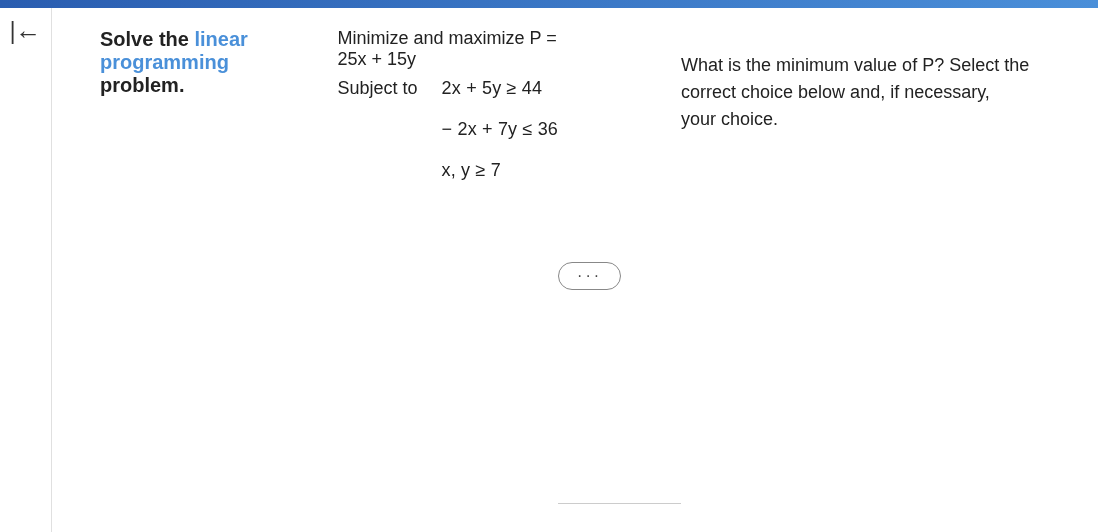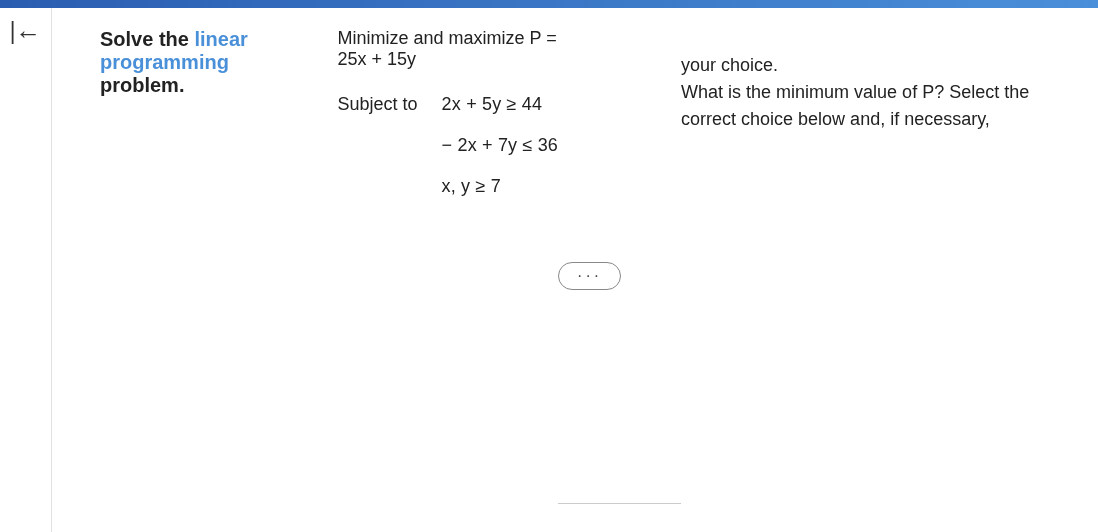--- a/index.html
+++ b/index.html
@@ -59,21 +59,21 @@
     }
 
     .problem-body {
       padding-left: 30px;
       margin-bottom: 0;
     }
 
     .objective-line {
       font-size: 18px;
       color: #222;
-      margin-bottom: 24px;
+      margin-bottom: 8px;
       font-family: Arial, sans-serif;
     }
 
     .constraints-section {
       display: flex;
       align-items: flex-start;
       gap: 0;
       margin-bottom: 14px;
     }
 
@@ -168,16 +168,16 @@
           <div class="constraint-row">x, y ≥  7</div>
         </div>
     </div>
   </div>
 
   <div class="divider-section">
     <button class="dots-button">···</button>
   </div>
 
   <div class="question-section">
+    <div>What is the minimum value of P? Select the correct choice below and, if necessary,</div>
     <div>your choice.</div>
-    <div>What is the minimum value of P? Select the correct choice below and, if necessary,</div>
   </div>
 </div>
 
 </body></html>

